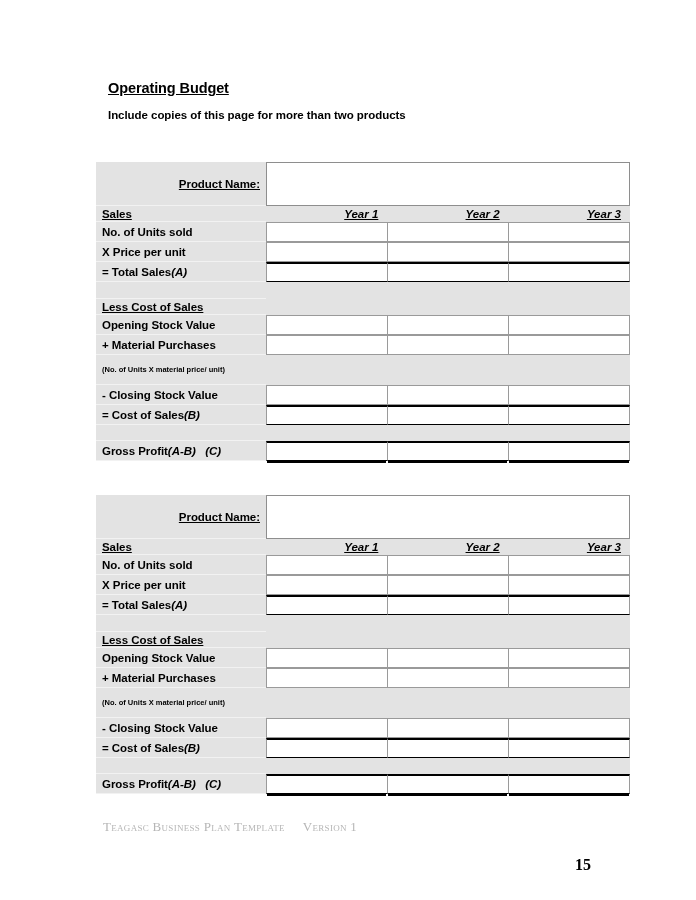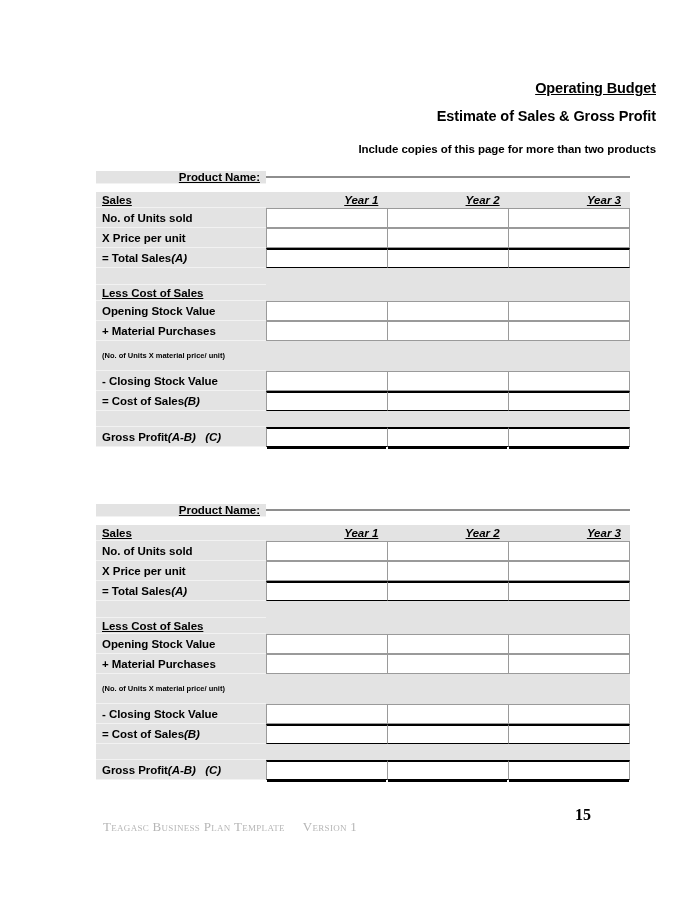--- a/index.html
+++ b/index.html
@@ -19,24 +19,23 @@
   .page {
     position: absolute;
     left: 0; top: 0;
     width: 696px;
     height: 900px;
   }
 
   
   .headings {
     position: absolute;
-    left: 116px;
+    left: 108px;
     top: 80px;
     width: 540px;
-    text-align: right;
   }
   .h-title {
     font-size: 14.5px;
     font-weight: bold;
     text-decoration: underline;
     letter-spacing: -0.1px;
     margin: 0 0 12px 0;
     line-height: 16px;
   }
   .h-sub {
@@ -137,21 +136,21 @@
   
   .topthick .cell { border-top: 2px solid #000000; }
   .botdouble .cell {
     border-bottom: 1px solid #000000;
     box-shadow: 0 3px 0 -1px #000000;
   }
   .h25 { height: 20px; }
   .h23 { height: 16px; }
   .h17 { height: 17px; }
   .h16 { height: 30px; }
-  .h29 { height: 30px; align-items: center; }
+  .h29 { height: 44px; }
 
   .ital { font-style: italic; }
 
   
   .footer {
     position: absolute;
     left: 103px;
     top: 819px;
     width: 492px;
     display: flex;
@@ -168,35 +167,34 @@
     font-family: "Liberation Serif", serif;
     font-size: 13px;
     font-variant: small-caps;
     color: #b6b6b6;
     letter-spacing: 0.3px;
     margin-left: 18px;
   }
   .f-page {
     position: absolute;
     left: 575px;
-    top: 806px;
+    top: 856px;
     font-family: "Liberation Serif", serif;
     font-size: 16px;
     font-weight: bold;
     color: #000000;
   }
 </style>
 </head>
 <body>
 
 <div class="page">
 
   <div class="headings">
     <div class="h-title">Operating Budget</div>
-    <div class="h-sub">Estimate of Sales &amp; Gross Profit</div>
     <div class="h-note">Include copies of this page for more than two products</div>
   </div>
 
   <div class="block" style="top:162px;">
     <div class="block-inner">
 
       <div class="row h29">
         <div class="lab rightal uline">
             <span>Product Name:</span>
           </div>

